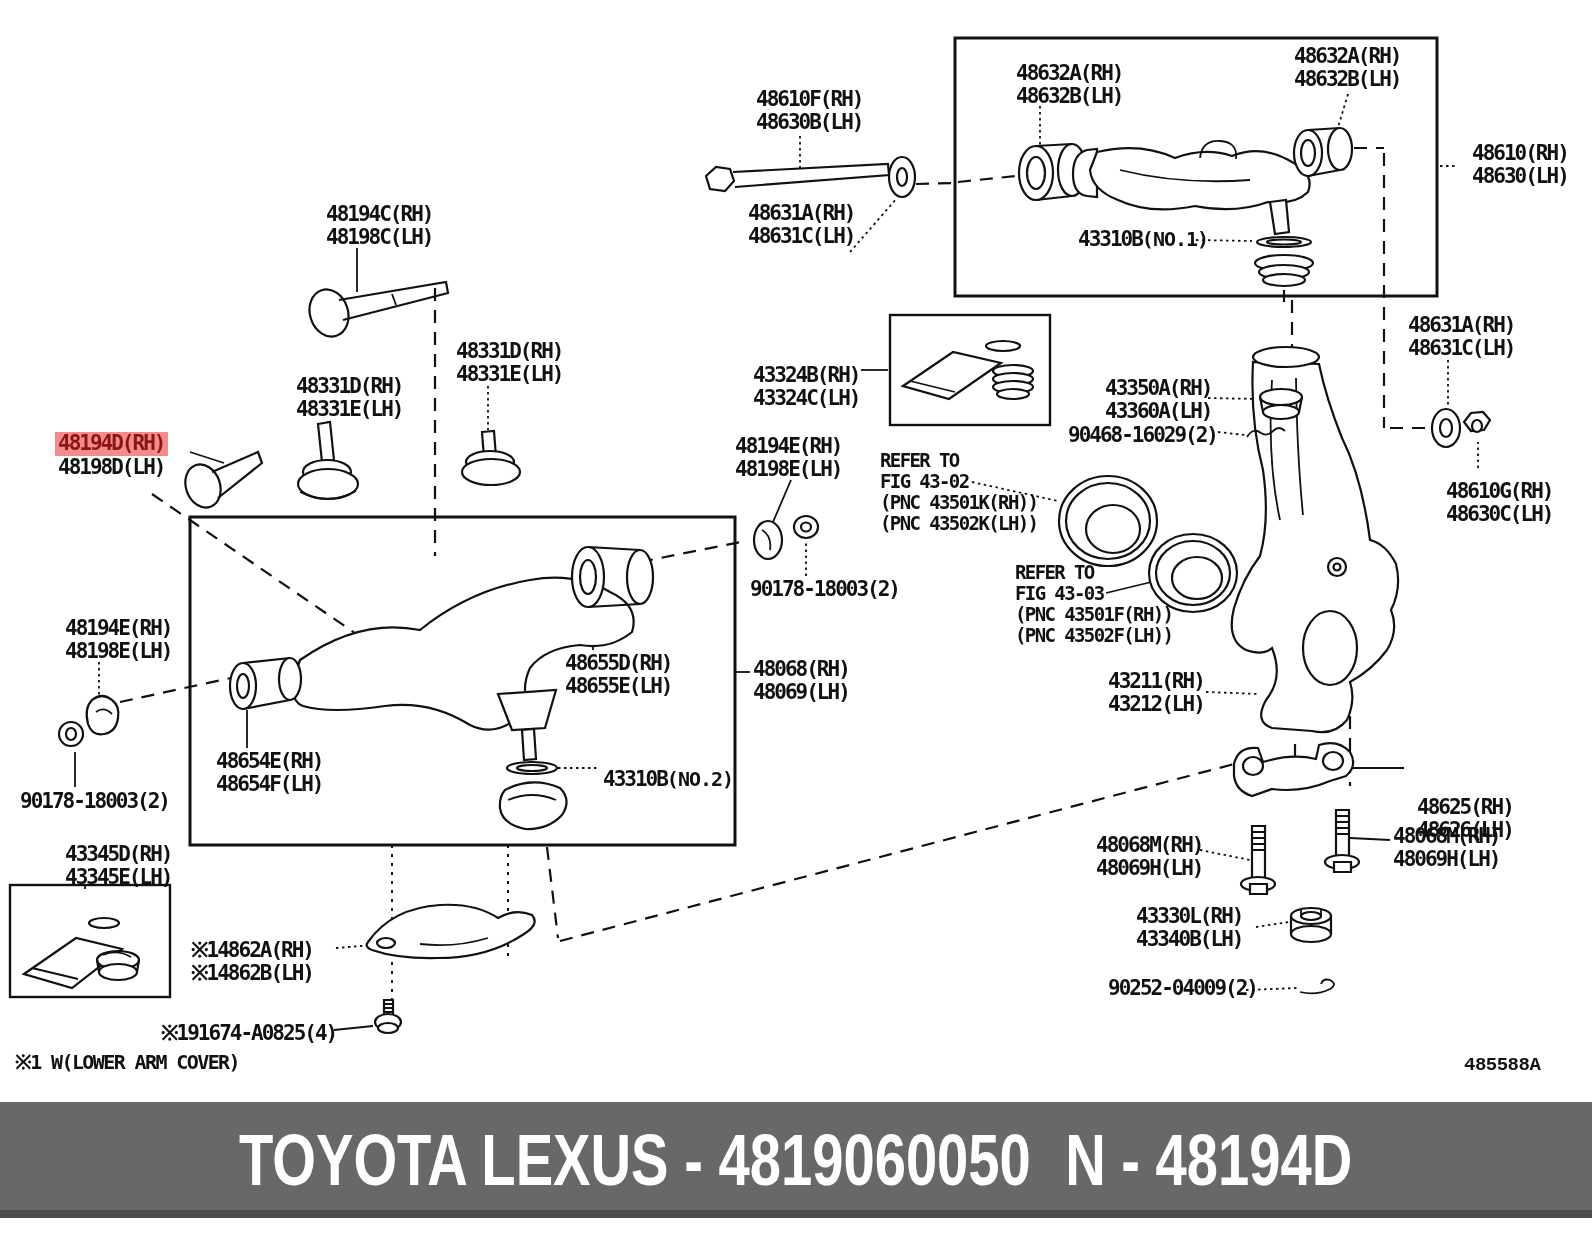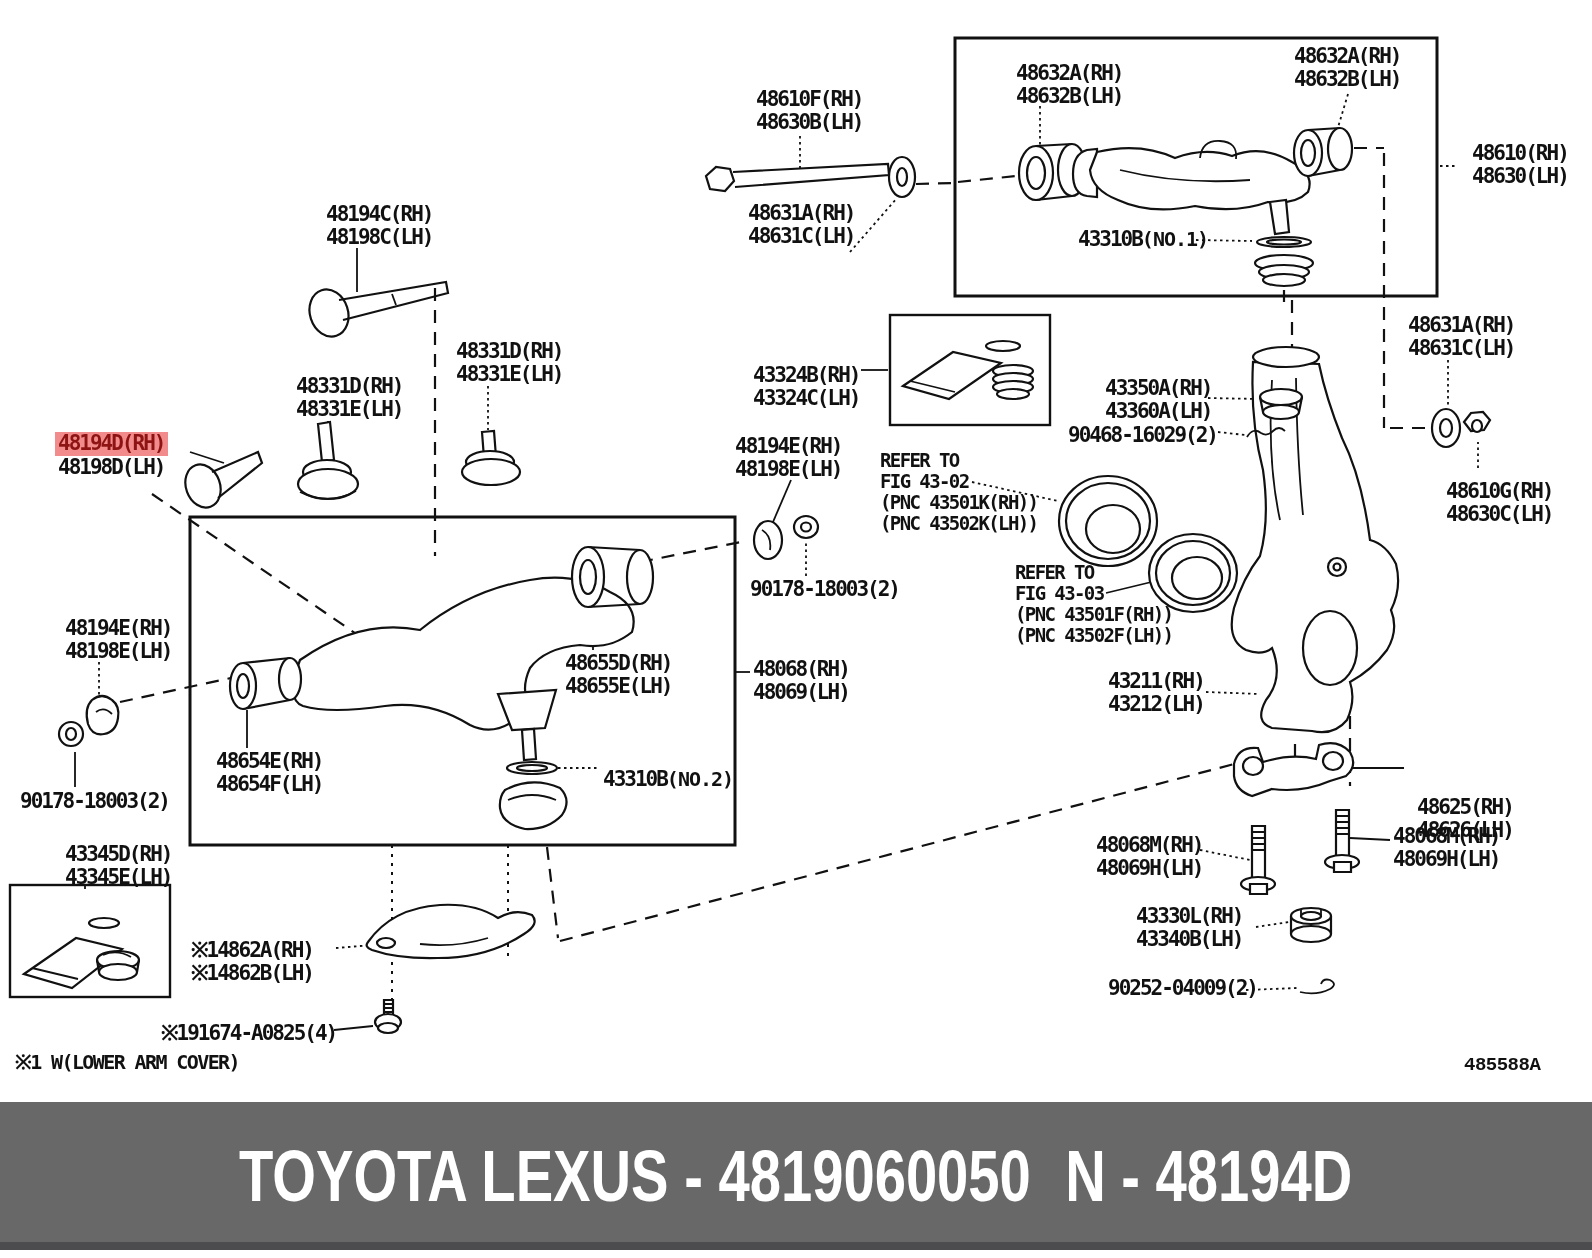--- a/index.html
+++ b/index.html
@@ -10,21 +10,21 @@
   .lbl{position:absolute;font-family:"DejaVu Sans Mono",monospace;font-weight:700;
        font-size:21px;line-height:23px;letter-spacing:-2px;color:#111;white-space:nowrap;z-index:5;}
   .lbl .ln{display:block;}
   .lbl.sm{font-size:19px;line-height:21px;letter-spacing:-1.6px;}
   .lbl.code{font-size:19px;letter-spacing:-0.5px;font-family:Liberation Mono, monospace;}
   .lbl.note{font-size:20px;letter-spacing:-1.6px;}
   .lbl .sfx{font-size:20px;letter-spacing:-1px;font-weight:700;}
   .lbl .ln.hl{display:inline-block;background:var(--hl-bg,#F28B8B);color:var(--hl-fg,#8E1414);
        padding:0 4px 1px 3px;margin-left:-3px;}
   
-  .banner{position:absolute;left:0;top:1102px;width:1592px;height:148px;background:var(--banner-bg,#686868);
+  .banner{position:absolute;left:0;top:1102px;width:1592px;height:116px;background:var(--banner-bg,#686868);
           display:flex;align-items:center;justify-content:center;z-index:6;}
   .banner-text{display:flex;gap:44px;transform:scaleX(0.78);transform-origin:center;
           font-family:"Liberation Sans",sans-serif;font-weight:700;font-size:72px;
           color:var(--banner-fg,#ffffff);white-space:nowrap;letter-spacing:0;}
   .banner-edge{position:absolute;left:0;bottom:0;width:100%;height:8px;background:var(--banner-edge,#4c4c4e);}
   svg .ol{stroke:#111;stroke-width:2.2;fill:#fff;}
   svg .ln{stroke:#111;stroke-width:2.2;fill:none;}
   svg .thin{stroke:#111;stroke-width:1.8;fill:none;}
 </style>
 </head>

